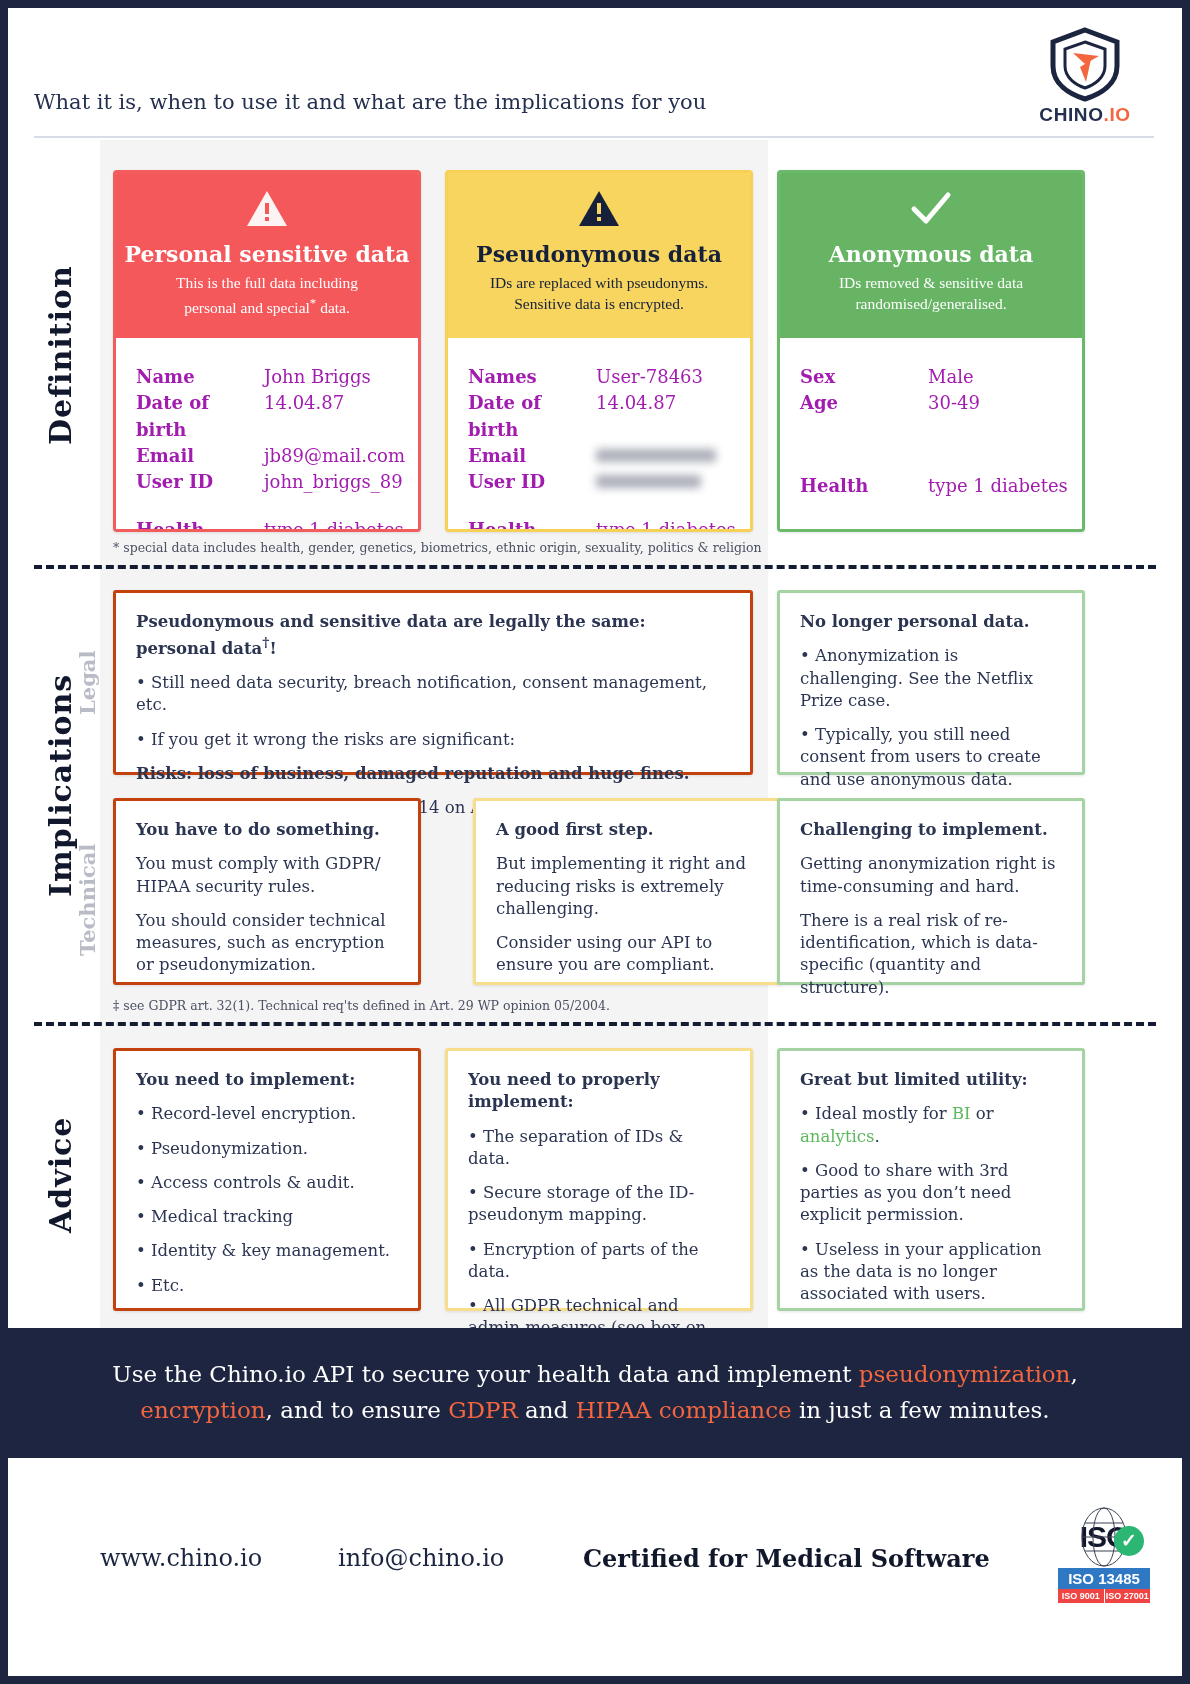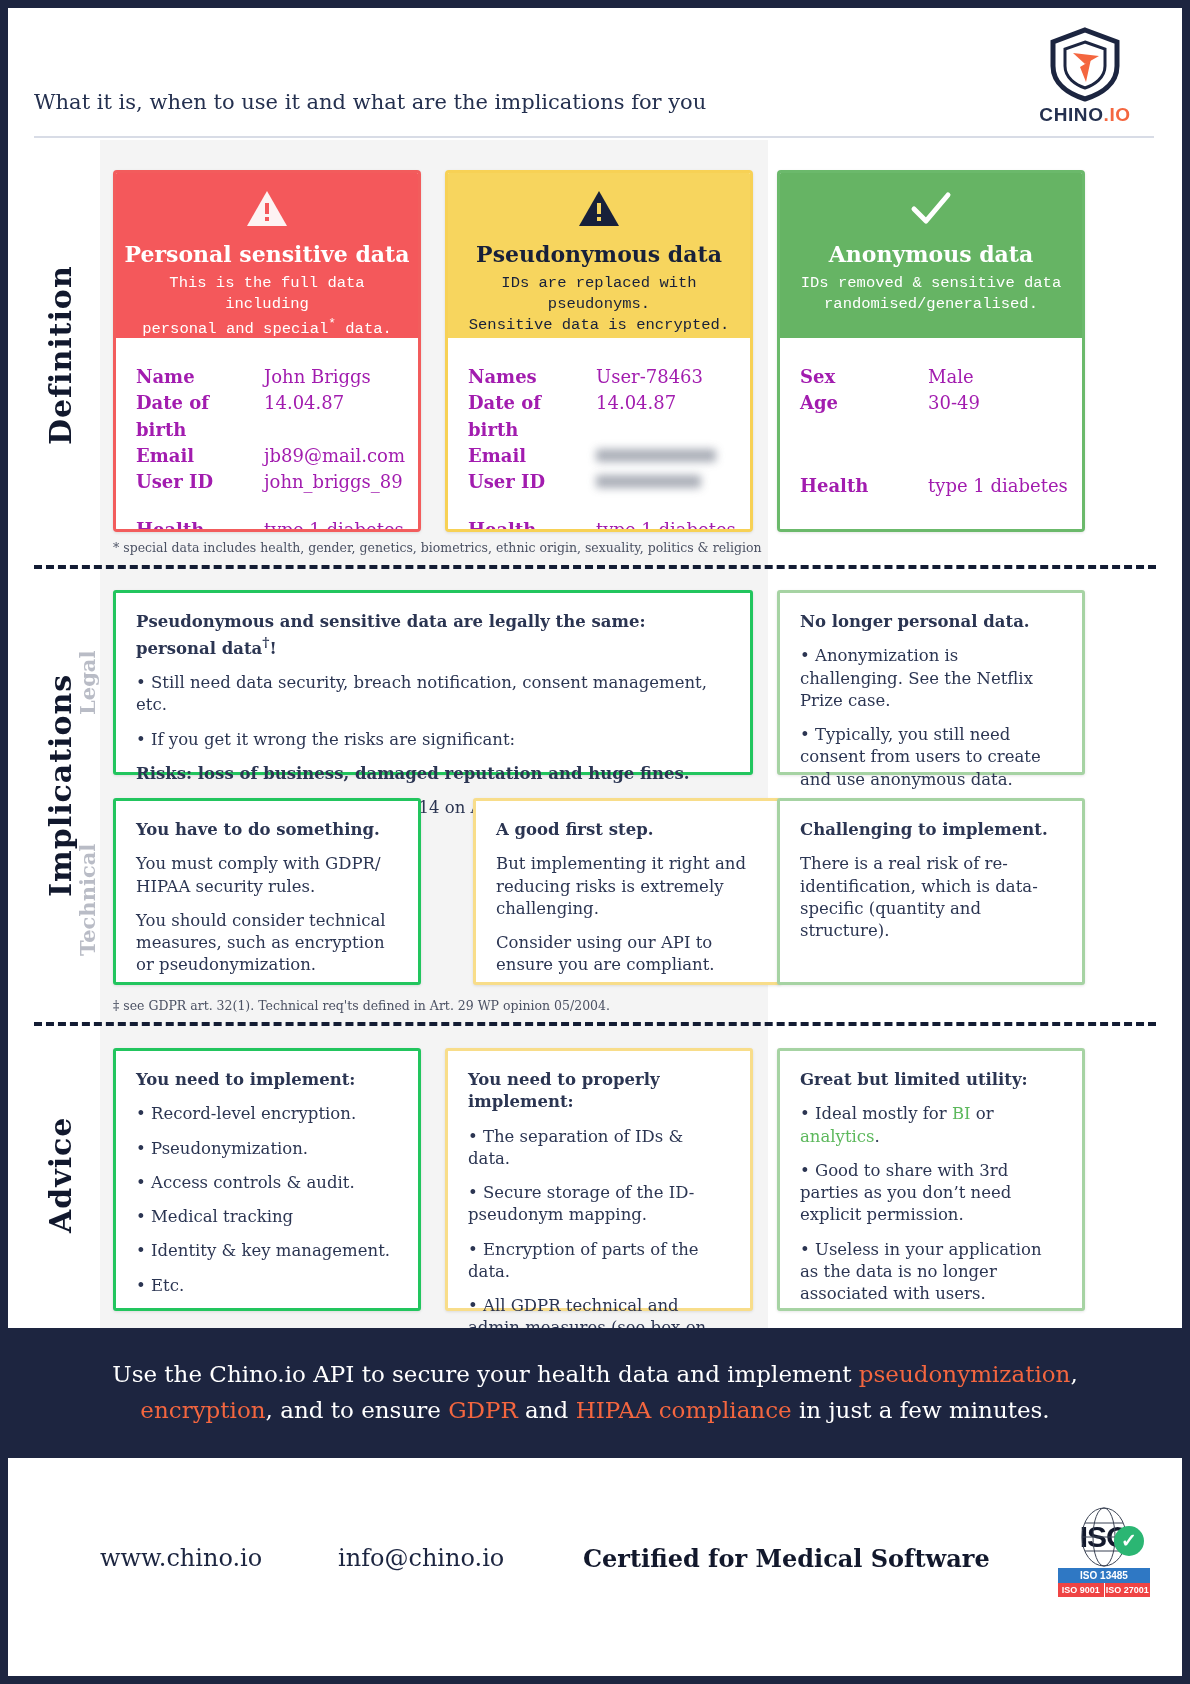--- a/index.html
+++ b/index.html
@@ -77,36 +77,36 @@
   .card{
     position:absolute;width:308px;
     box-sizing:border-box;
     background:#fff;
     border-radius:3px;
     box-shadow:0 1px 3px rgba(0,0,0,0.10);
   }
   .card.red{border:3px solid #f25c5c;}
   .card.yellow{border:3px solid #f7d155;}
   .card.green{border:3px solid #6bb96b;}
-  .card.redsoft{border:3px solid #22c55e;}
+  .card.redsoft{border:3px solid #c2410c;}
   .card.yellowsoft{border:3px solid #f8dd8a;}
   .card.greensoft{border:3px solid #a6d3a3;}
 
   
   .defcard{top:30px;height:362px;padding:0;border-radius:4px;overflow:hidden;}
   .defhead{
     height:165px;box-sizing:border-box;
     padding-top:16px;text-align:center;
   }
   .defhead.red{background:#f4585b;color:#fff;}
   .defhead.yellow{background:#f7d55e;color:#17203a;}
   .defhead.green{background:#66b464;color:#fff;}
   .defhead .ico{height:46px;line-height:46px;}
   .defhead .ttl{font-size:22px;font-weight:bold;margin-top:6px;font-family:"DejaVu Serif", serif;}
-  .defhead .desc{font-size:15.5px;line-height:1.35;margin-top:6px;padding:0 14px;font-family:Liberation Mono, monospace;}
+  .defhead .desc{font-size:15.5px;line-height:1.35;margin-top:6px;padding:0 14px;font-family:Liberation Serif, serif;}
 
   .defbody{background:#fff;height:191px;position:relative;}
   .dtable{position:absolute;left:20px;top:26px;width:270px;font-size:18px;color:#a21caf;}
   .dtable .r{display:flex;line-height:1.46;}
   .dtable .k{width:128px;font-weight:bold;}
   .dtable .v{flex:1;}
   .dtable .gap{height:22px;}
   .blurv{
     display:inline-block;width:120px;height:13px;
     background:#9ba0ab;
@@ -152,21 +152,21 @@
   .iso .mark{position:relative;height:62px;text-align:center;}
   .iso .isoword{
     font-family:"Liberation Sans", sans-serif;font-weight:bold;font-size:30px;
     color:#12182c;letter-spacing:-1px;line-height:62px;
   }
   .iso .tick{
     position:absolute;right:6px;top:20px;width:30px;height:30px;border-radius:50%;
     background:#2bb673;color:#fff;font-size:19px;line-height:30px;text-align:center;
     font-family:"Liberation Sans", sans-serif;font-weight:bold;
   }
-  .iso .b1{background:#2f78c4;color:#fff;font-size:10px;text-align:center;padding:2px 0;font-family:"Liberation Sans", sans-serif;font-weight:bold;}
+  .iso .b1{background:#2f78c4;color:#fff;font-size:15px;text-align:center;padding:2px 0;font-family:"Liberation Sans", sans-serif;font-weight:bold;}
   .iso .b2{display:flex;}
   .iso .b2 div{flex:1;background:#ef4444;color:#fff;font-size:9px;text-align:center;padding:2px 0;font-family:"Liberation Sans", sans-serif;font-weight:bold;border-right:1px solid #fff;}
   .iso .b2 div:last-child{border-right:none;}
 </style>
 </head>
 <body>
 
 <div class="page">
 
   <div class="header">
@@ -331,20 +331,21 @@
       <p>You must comply with GDPR/ HIPAA security rules.</p>
       <p>You should consider technical measures, such as encryption or pseudonymization.</p>
     </div>
     <div class="card yellowsoft tcard col2" style="top:658px;height:187px;margin-left:28px;">
       <p class="lead">A good first step.</p>
       <p>But implementing it right and reducing risks is extremely challenging.</p>
       <p>Consider using our API to ensure you are compliant.</p>
     </div>
     <div class="card greensoft tcard col3" style="top:658px;height:187px;">
       <p class="lead">Challenging to implement.</p>
+      <p>Getting anonymization right is time-consuming and hard.</p>
       <p>There is a real risk of re-identification, which is data-specific (quantity and structure).</p>
     </div>
 
     <div class="footnote" style="left:105px;top:858px;">‡ see GDPR art. 32(1). Technical req'ts defined in Art. 29 WP opinion 05/2004.</div>
 
     <div class="dashline" style="top:882px;"></div>
 
     <div class="card redsoft tcard col1" style="top:908px;height:263px;">
       <p class="lead">You need to implement:</p>
       <p>• Record-level encryption.</p>

